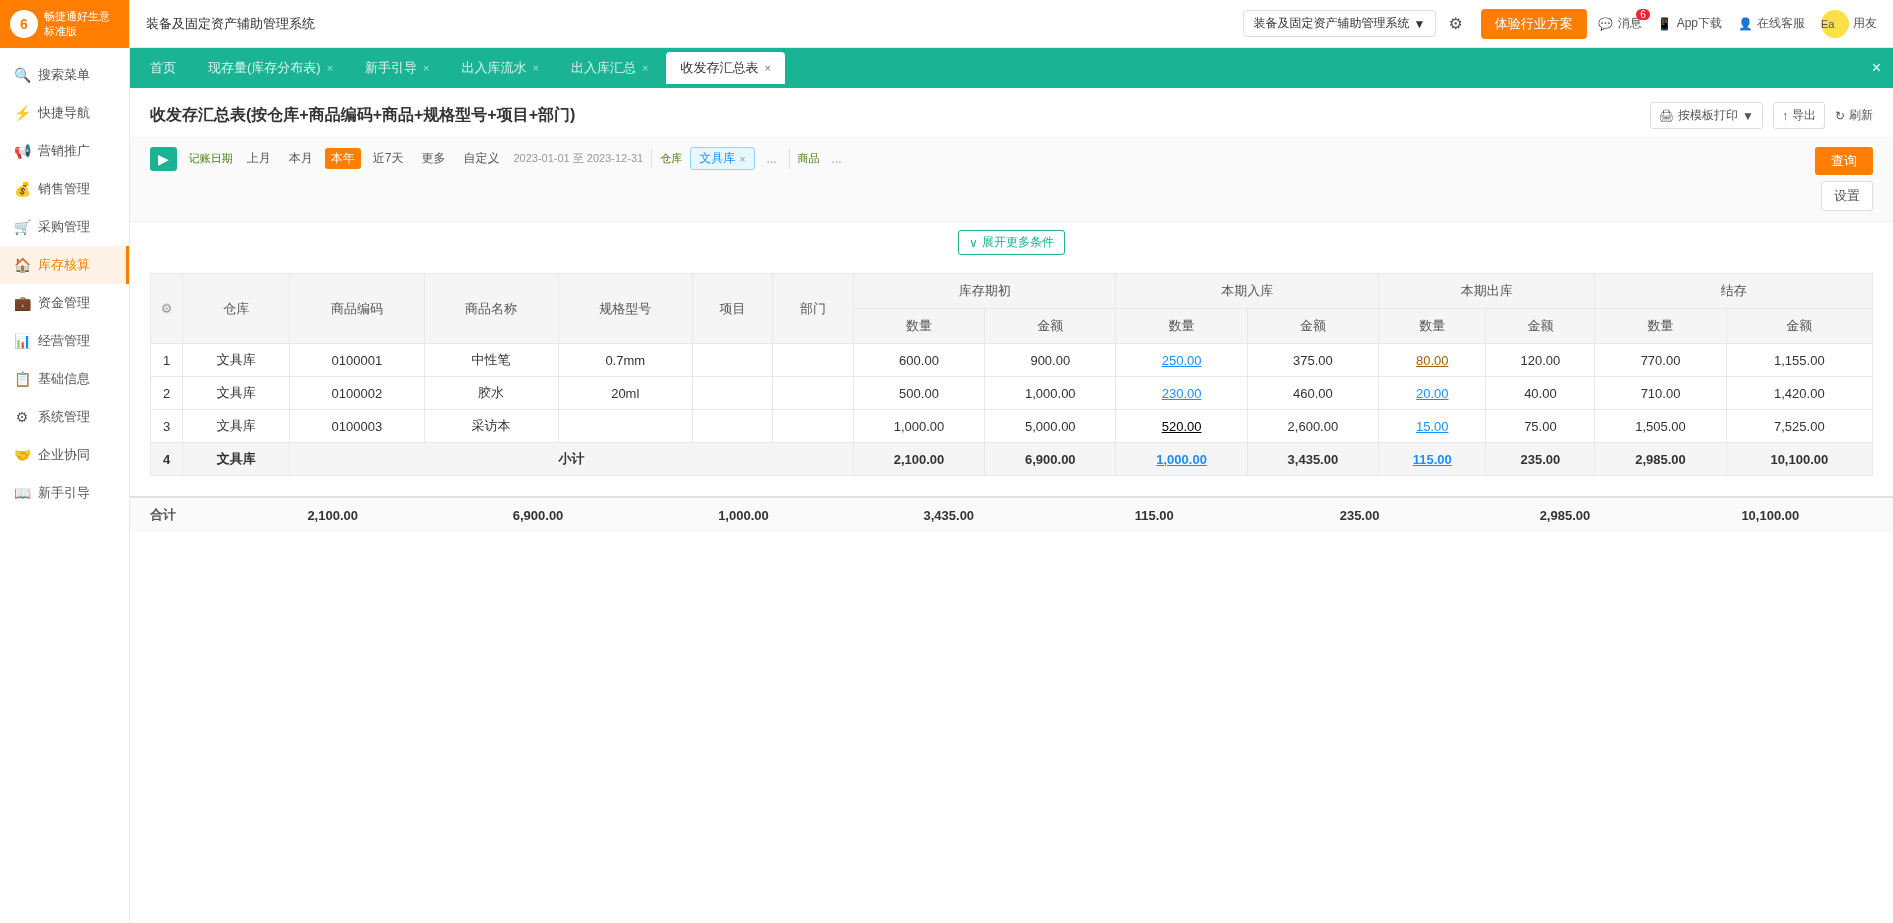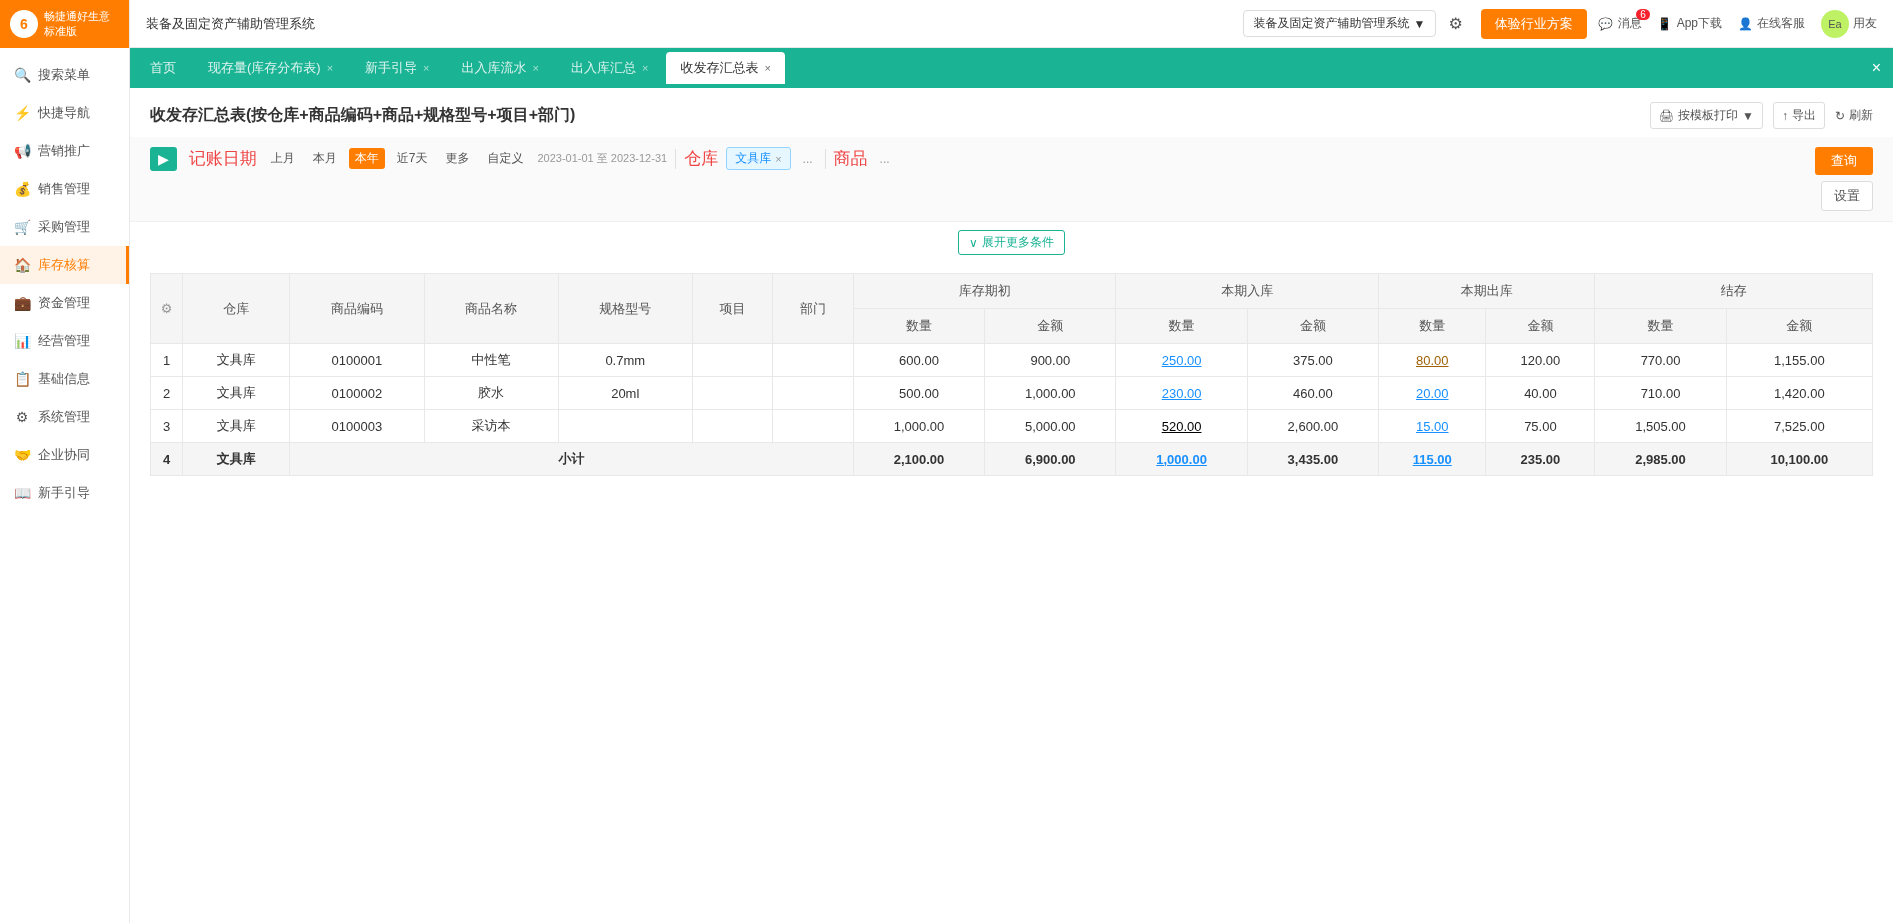--- a/index.html
+++ b/index.html
@@ -17,40 +17,40 @@
 
     
     .main { flex: 1; display: flex; flex-direction: column; overflow: hidden; }
     .top-bar { background: #fff; border-bottom: 1px solid #e8e8e8; display: flex; align-items: center; padding: 0 16px; height: 48px; gap: 12px; }
     .top-bar-title { font-size: 13px; color: #333; flex: 1; }
     .top-bar-dropdown { border: 1px solid #ddd; border-radius: 4px; padding: 4px 10px; font-size: 12px; cursor: pointer; display: flex; align-items: center; gap: 4px; }
     .top-bar-btn { background: #ff7d00; color: #fff; border: none; border-radius: 4px; padding: 6px 14px; font-size: 13px; cursor: pointer; margin-left: 6px; }
     .top-bar-actions { display: flex; align-items: center; gap: 16px; margin-left: auto; }
     .top-bar-action-item { display: flex; align-items: center; gap: 4px; font-size: 12px; color: #555; cursor: pointer; position: relative; }
     .badge { background: #f5222d; color: #fff; font-size: 10px; border-radius: 8px; padding: 0 4px; position: absolute; top: -6px; right: -8px; }
-    .user-avatar { width: 28px; height: 28px; background: #bef264; border-radius: 50%; display: flex; align-items: center; justify-content: center; font-size: 11px; }
+    .user-avatar { width: 28px; height: 28px; background: #fde047; border-radius: 50%; display: flex; align-items: center; justify-content: flex-start; font-size: 11px; }
 
     
     .tabs { background: #1ab394; display: flex; align-items: center; height: 40px; padding: 8px 4px; }
     .tab { display: flex; align-items: center; gap: 6px; padding: 0 14px; height: 32px; border-radius: 4px 4px 0 0; font-size: 13px; cursor: pointer; color: rgba(255,255,255,0.85); margin: 0 2px; }
     .tab.active { background: #fff; color: #333; }
     .tab-close { font-size: 11px; color: inherit; opacity: 0.7; cursor: pointer; }
     .tabs-close-all { margin-left: auto; color: #fff; font-size: 16px; cursor: pointer; padding: 0 8px; }
 
     
     .page-content { flex: 1; background: #fff; overflow-y: auto; padding: 0; }
     .page-title { font-size: 16px; font-weight: bold; color: #333; margin-bottom: 0; }
     .action-btn { display: flex; align-items: center; gap: 4px; font-size: 12px; color: #555; cursor: pointer; padding: 4px 8px; border: 1px solid #ddd; border-radius: 3px; }
     .refresh-btn { display: flex; align-items: center; gap: 4px; font-size: 12px; color: #555; cursor: pointer; }
 
     
     .filter-bar { padding: 10px 20px; border-bottom: 1px solid #f0f0f0; display: flex; align-items: flex-start; gap: 12px; background: #fafafa; }
     .filter-toggle { background: #1ab394; color: #fff; border: none; padding: 4px 8px; border-radius: 3px; cursor: pointer; font-size: 14px; }
     .filter-section { display: flex; align-items: center; gap: 8px; flex-wrap: wrap; flex: 1; }
-    .filter-label { color: #ef4444; font-size: 17px; white-space: nowrap; }
+    .filter-label { color: #4d7c0f; font-size: 11px; white-space: nowrap; }
     .date-range { display: flex; align-items: center; gap: 6px; }
     .date-btn { font-size: 12px; color: #555; cursor: pointer; padding: 2px 6px; border-radius: 3px; }
     .date-btn.active { background: #ff7d00; color: #fff; border-radius: 3px; }
     .date-value { font-size: 11px; color: #999; }
     .filter-divider { height: 20px; border-left: 1px solid #e0e0e0; }
     .warehouse-tag { display: flex; align-items: center; gap: 4px; background: #e6f7ff; border: 1px solid #91d5ff; border-radius: 3px; padding: 2px 8px; font-size: 12px; color: #1890ff; }
     .warehouse-tag-close { cursor: pointer; color: #999; font-size: 11px; }
     .filter-more { color: #999; font-size: 12px; cursor: pointer; padding: 2px 4px; }
     .query-btn { background: #ff7d00; color: #fff; border: none; padding: 5px 16px; border-radius: 3px; cursor: pointer; font-size: 13px; }
     .settings-btn { border: 1px solid #ddd; background: #fff; padding: 5px 12px; border-radius: 3px; cursor: pointer; font-size: 13px; color: #555; }
@@ -345,14 +345,27 @@
     <td>3,435.00</td>
     <td style="color:#1890ff;text-decoration:underline;cursor:pointer;">115.00</td>
     <td>235.00</td>
     <td>2,985.00</td>
     <td>10,100.00</td>
   </tr>
           </tbody>
       </table>
     </div>
 
+    <div class="bottom-bar">
+      <span class="bottom-label">合计</span>
+      <div class="bottom-values">
+        <span class="bottom-val">2,100.00</span>
+        <span class="bottom-val">6,900.00</span>
+        <span class="bottom-val">1,000.00</span>
+        <span class="bottom-val">3,435.00</span>
+        <span class="bottom-val">115.00</span>
+        <span class="bottom-val">235.00</span>
+        <span class="bottom-val">2,985.00</span>
+        <span class="bottom-val">10,100.00</span>
+      </div>
+    </div>
   </div>
 </div>
 
 </body></html>

